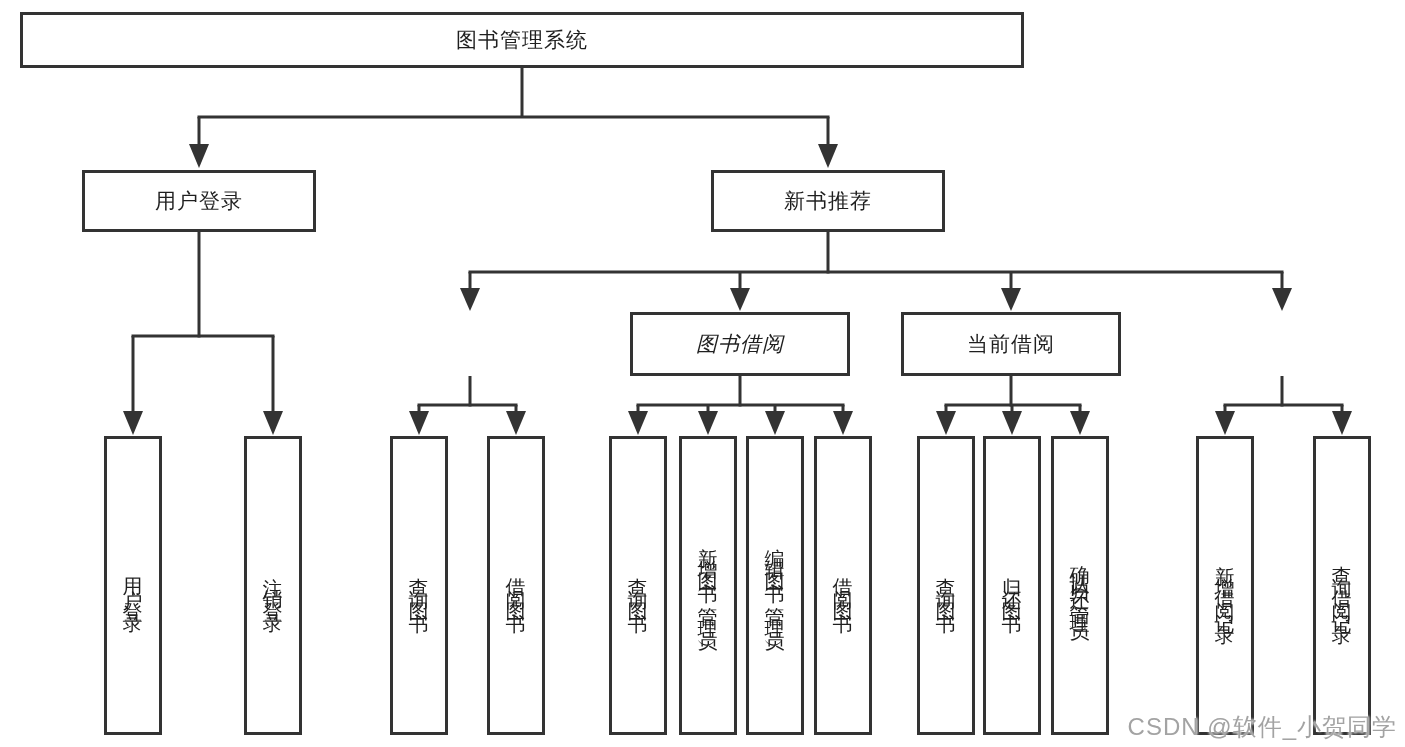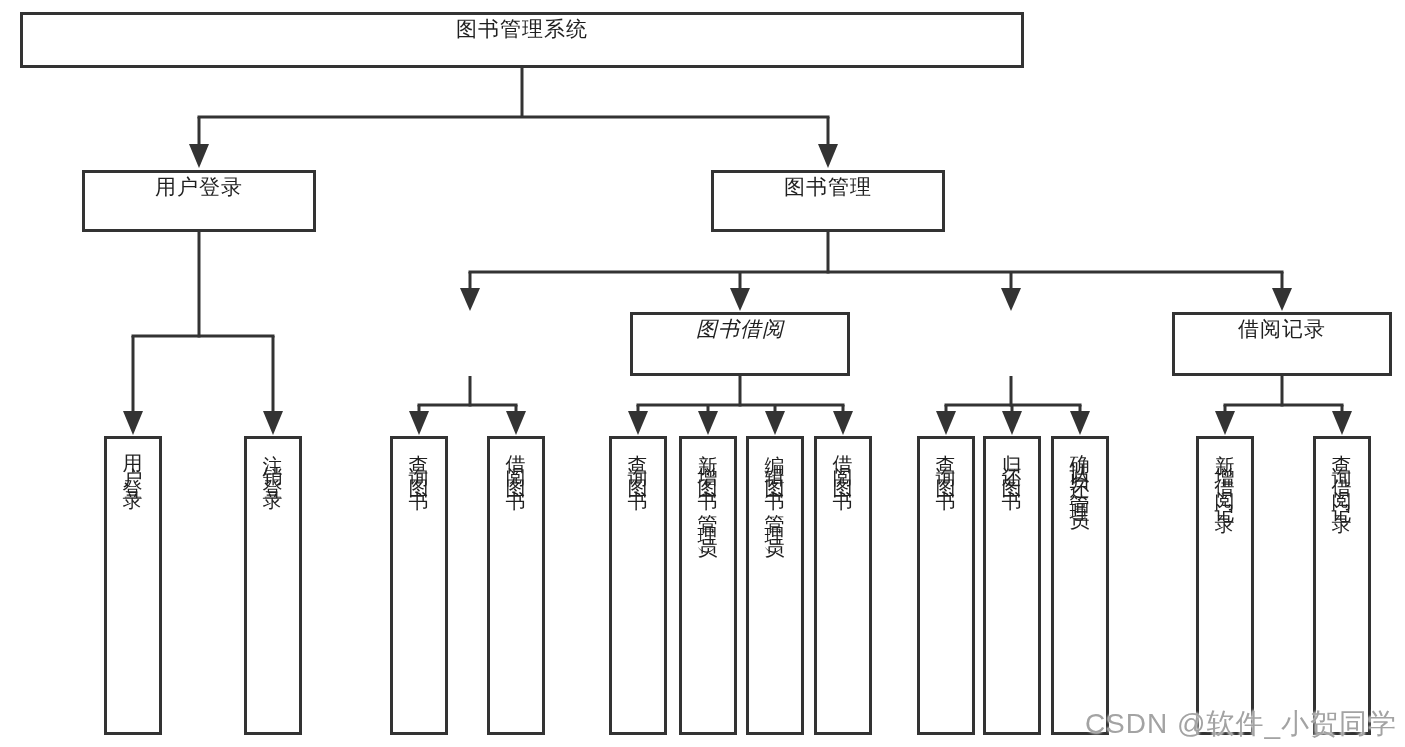--- a/index.html
+++ b/index.html
@@ -20,39 +20,40 @@
     left: 0; top: 0;
     width: 1405px;
     height: 747px;
   }
   .node {
     position: absolute;
     box-sizing: border-box;
     border: 3px solid #333333;
     background: #ffffff;
     display: flex;
+    align-items: center;
     justify-content: center;
     color: #1f1f1f;
   }
   .node.h .label {
     font-size: 21px;
     letter-spacing: 1px;
     white-space: nowrap;
   }
   .node.leaf .label {
     writing-mode: vertical-lr;
     font-size: 20px;
     letter-spacing: 12px;
     line-height: 1;
   }
   .watermark {
     position: absolute;
     right: 8px;
     bottom: 4px;
-    font-size: 28px;
+    font-size: 24px;
     color: #a3a3a3;
     letter-spacing: 1px;
     white-space: nowrap;
     text-shadow: 0 0 3px #ffffff, 0 0 3px #ffffff;
     z-index: 5;
   }
 </style>
 </head>
 <body>
 
@@ -128,28 +129,28 @@
   </svg>
 
   <div class="node h" style="left:20px; top:12px; width:1004px; height:56px;">
     <span class="label">图书管理系统</span>
   </div>
 
   <div class="node h" style="left:82px; top:170px; width:234px; height:62px;">
     <span class="label">用户登录</span>
   </div>
   <div class="node h" style="left:711px; top:170px; width:234px; height:62px;">
-    <span class="label">图书管理</span>
+    <span class="label">新书推荐</span>
   </div>
 
   <div class="node h" style="left:630px; top:312px; width:220px; height:64px;font-style:italic;">
     <span class="label">图书借阅</span>
   </div>
-  <div class="node h" style="left:1172px; top:312px; width:220px; height:64px;">
-    <span class="label">借阅记录</span>
+  <div class="node h" style="left:901px; top:312px; width:220px; height:64px;">
+    <span class="label">当前借阅</span>
   </div>
 
   <div class="node leaf" style="left:104px; top:436px; width:58px; height:299px;">
     <span class="label">用户登录</span>
   </div>
   <div class="node leaf" style="left:244px; top:436px; width:58px; height:299px;">
     <span class="label">注销登录</span>
   </div>
 
   <div class="node leaf" style="left:390px; top:436px; width:58px; height:299px;">

